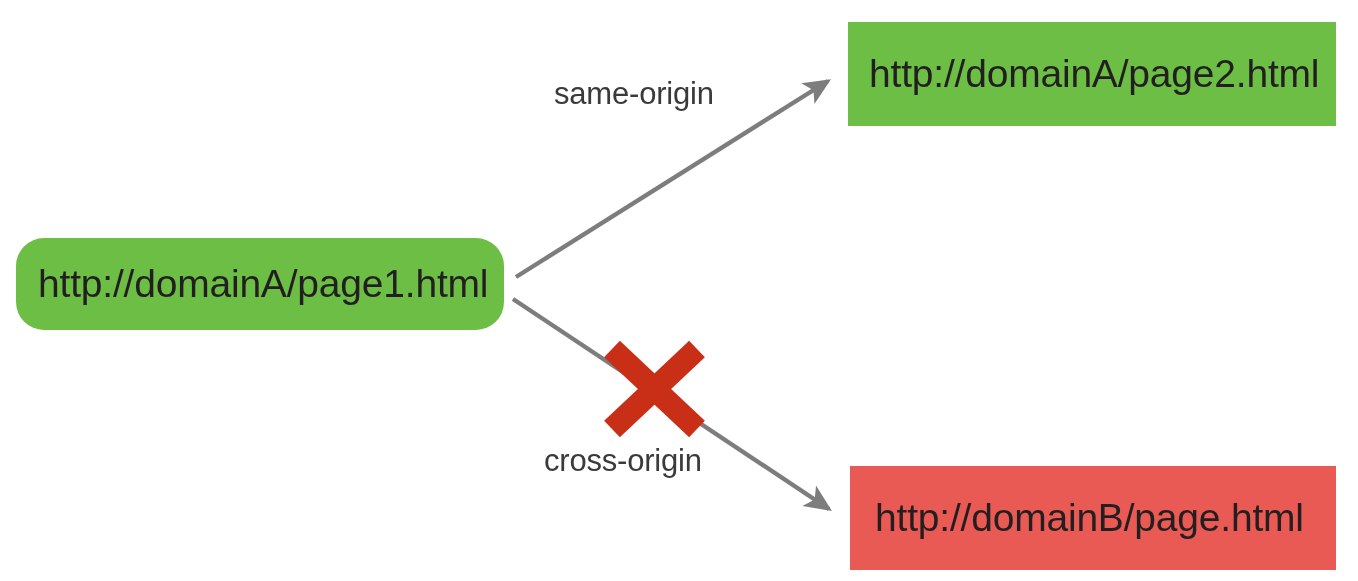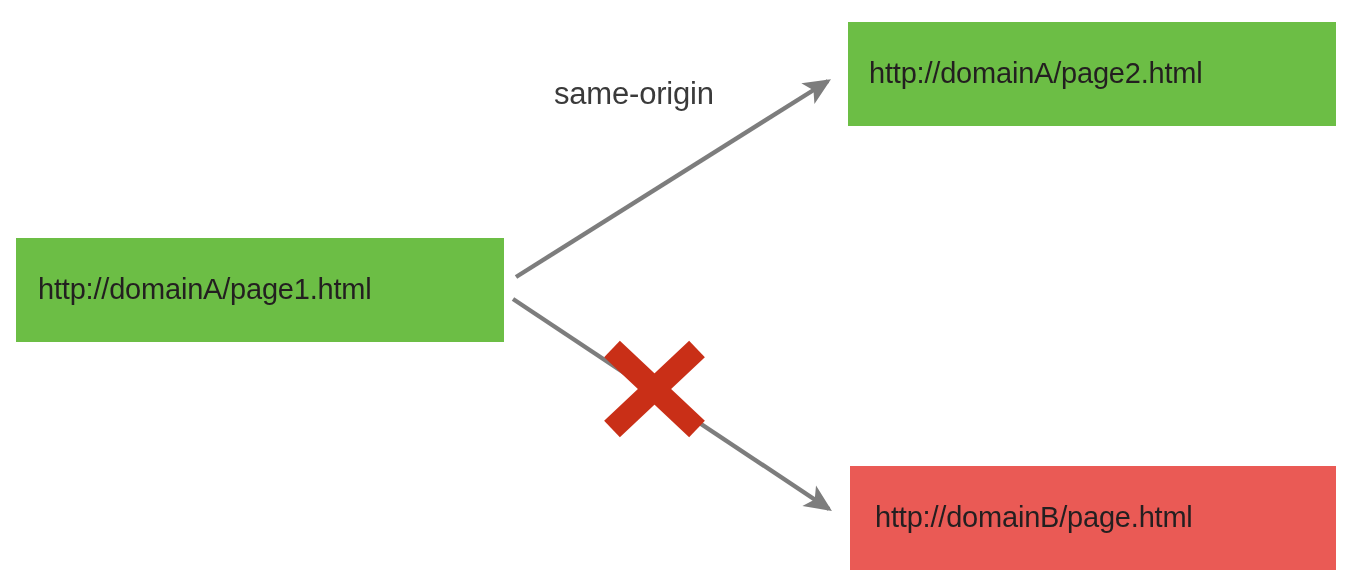--- a/index.html
+++ b/index.html
@@ -27,36 +27,37 @@
     height: 581px;
     pointer-events: none;
   }
   
   .node-box {
     position: absolute;
     box-sizing: border-box;
     display: flex;
     align-items: center;
     color: #231f20;
-    font-size: 29px;
+    font-size: 39px;
     line-height: 1.1;
     letter-spacing: -0.2px;
     white-space: nowrap;
   }
   .node-box .node-label {
     display: block;
     width: 100%;
   }
   #node-source {
     left: 16px;
     top: 238px;
     width: 488px;
-    height: 104px;
+    height: 92px;
     background: #6cbe45;
     padding-left: 22px;
+    border-radius: 28px;
   }
   #node-same-origin-target {
     left: 848px;
     top: 22px;
     width: 488px;
     height: 104px;
     background: #6cbe45;
     padding-left: 21px;
   }
   #node-cross-origin-target {
@@ -114,14 +115,15 @@
   <div class="node-box" id="node-same-origin-target" style="background: rgb(108, 190, 69);">
     <span class="node-label">http://domainA/page2.html</span>
   </div>
 
   <div class="node-box" id="node-cross-origin-target" style="background: rgb(234, 90, 85);">
     <span class="node-label">http://domainB/page.html</span>
   </div>
 
   <div class="edge-label" id="label-same-origin">same-origin</div>
 
+  <div class="edge-label" id="label-cross-origin">cross-origin</div>
 
 </div>
 
 </body></html>

